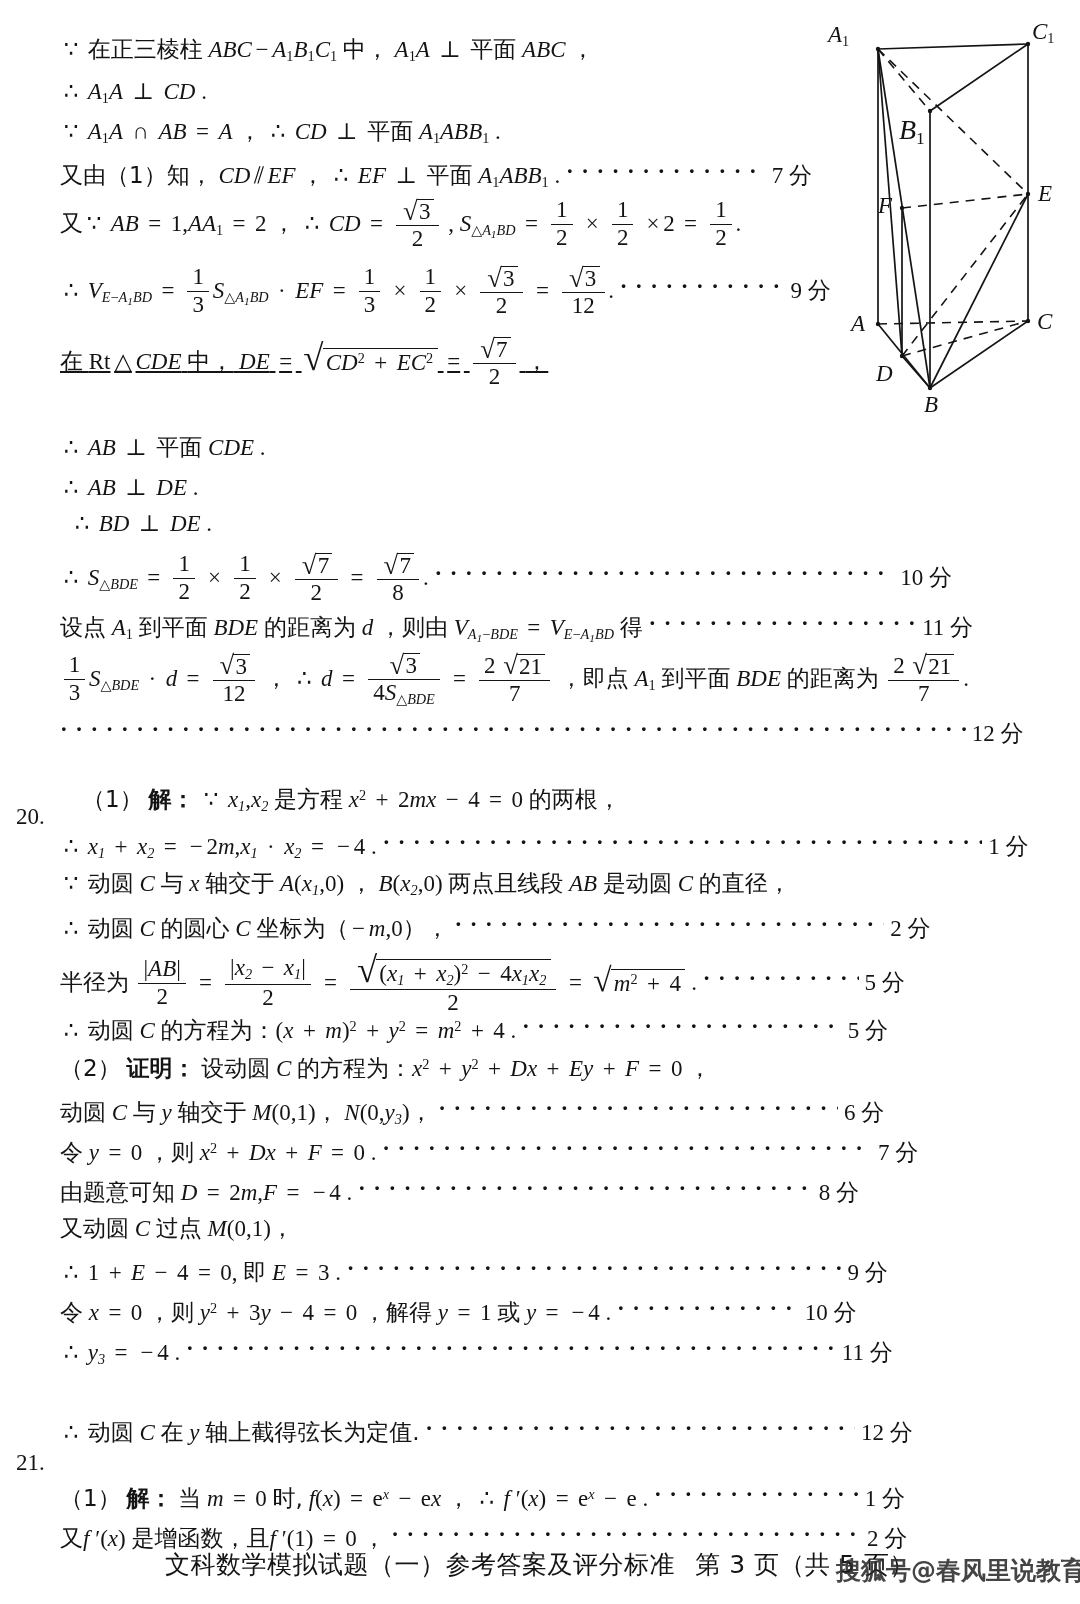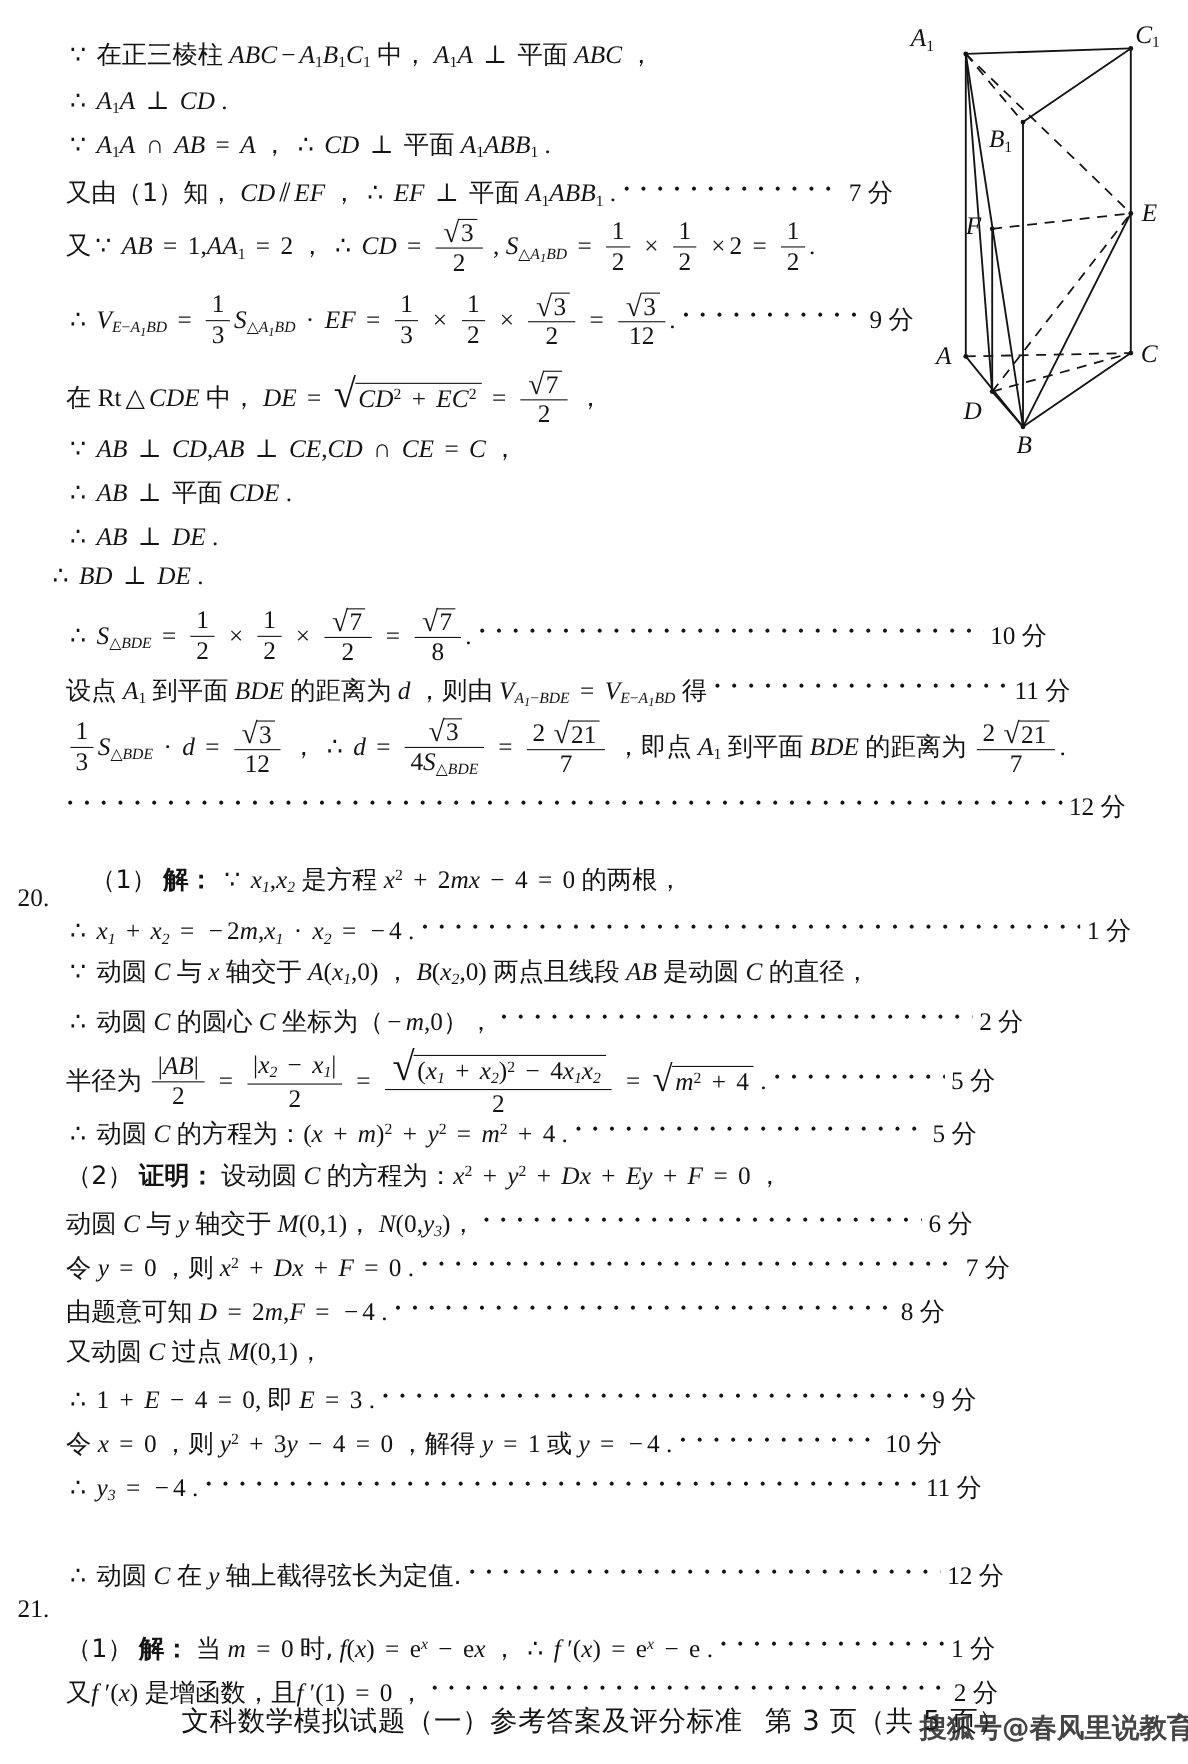--- a/index.html
+++ b/index.html
@@ -118,21 +118,21 @@
         <circle cx="222" cy="178" r="2.2"></circle>
         <circle cx="96" cy="192" r="2.2"></circle>
         <circle cx="72" cy="308" r="2.2"></circle>
         <circle cx="222" cy="305" r="2.2"></circle>
         <circle cx="96" cy="340" r="2.2"></circle>
         <circle cx="124" cy="372" r="2.2"></circle>
       </g>
     </svg>
     <span style="position:absolute;left:22px;top:6px;font-size:23px;" class="mi"><span>A</span><sub class="up">1</sub></span>
     <span style="position:absolute;left:226px;top:3px;font-size:23px;" class="mi"><span>C</span><sub class="up">1</sub></span>
-    <span style="position:absolute;left:93px;top:98px;font-size:23px;" class="mi"><span>B</span><sub class="up">1</sub></span>
+    <span style="position:absolute;left:93px;top:98px;font-size:28px;" class="mi"><span>B</span><sub class="up">1</sub></span>
     <span style="position:absolute;left:232px;top:165px;font-size:23px;" class="mi">E</span>
     <span style="position:absolute;left:72px;top:177px;font-size:23px;" class="mi">F</span>
     <span style="position:absolute;left:45px;top:295px;font-size:23px;" class="mi">A</span>
     <span style="position:absolute;left:231px;top:293px;font-size:23px;" class="mi">C</span>
     <span style="position:absolute;left:70px;top:345px;font-size:23px;" class="mi">D</span>
     <span style="position:absolute;left:118px;top:376px;font-size:23px;" class="mi">B</span>
   </div>
 
   <div class="line" style="left:60px; top:38px;">
     <span class="op">∵</span>
@@ -207,47 +207,42 @@
     <span class="op">×</span>
     <span class="frac"><span class="num mn">1</span><span class="den mn">2</span></span>
     <span class="op">×</span>
     <span class="frac"><span class="num"><span class="sqrt"><span class="rad">√</span><span class="rand mn">3</span></span></span><span class="den mn">2</span></span>
     <span class="op">=</span>
     <span class="frac"><span class="num"><span class="sqrt"><span class="rad">√</span><span class="rand mn">3</span></span></span><span class="den mn">12</span></span><span class="mn">.</span>
     <span class="leader" style="width:165px;">························</span>
     <span class="score mn">9 分</span>
   </div>
 
-  <div class="line" style="left:60px; top:336px;">
+  <div class="line" style="left:60px; top:336px;text-decoration:underline;">
     <span class="cjk">在</span> <span class="mn">Rt</span><span class="op">△</span><span class="mi">CDE</span> <span class="cjk">中，</span>
     <span class="mi">DE</span> <span class="op">=</span>
     <span class="sqrt"><span class="rad" style="font-size:1.6em;">√</span><span class="rand" style="padding:2px .2em 0 .14em;"><span class="mi">CD</span><sup class="up">2</sup> <span class="op">+</span> <span class="mi">EC</span><sup class="up">2</sup></span></span>
     <span class="op">=</span>
     <span class="frac"><span class="num"><span class="sqrt"><span class="rad">√</span><span class="rand mn">7</span></span></span><span class="den mn">2</span></span>
     <span class="cjk">，</span>
   </div>
 
-  <div class="line" style="left:60px; top:396px;">
-    <span class="op">∵</span>
-    <span class="mi">AB</span> <span class="op">⊥</span> <span class="mi">CD</span><span class="mn">,</span><span class="mi">AB</span> <span class="op">⊥</span> <span class="mi">CE</span><span class="mn">,</span><span class="mi">CD</span> <span class="op">∩</span> <span class="mi">CE</span> <span class="op">=</span> <span class="mi">C</span>
-    <span class="cjk">，</span>
-  </div>
 
   <div class="line" style="left:60px; top:436px;">
     <span class="op">∴</span>
     <span class="mi">AB</span> <span class="op">⊥</span>
     <span class="cjk">平面</span>
     <span class="mi">CDE</span><span class="mn"> .</span>
   </div>
 
   <div class="line" style="left:60px; top:476px;">
     <span class="op">∴</span> <span class="mi">AB</span> <span class="op">⊥</span> <span class="mi">DE</span><span class="mn"> .</span>
   </div>
 
-  <div class="line" style="left:44px; top:512px;">
+  <div class="line" style="left:71px; top:512px;">
     <span class="op">∴</span> <span class="mi">BD</span> <span class="op">⊥</span> <span class="mi">DE</span><span class="mn"> .</span>
   </div>
 
   <div class="line" style="left:60px; top:552px;">
     <span class="op">∴</span>
     <span class="mi">S</span><sub class="up" style="font-style:normal;">△<span class="mi">BDE</span></sub>
     <span class="op">=</span>
     <span class="frac"><span class="num mn">1</span><span class="den mn">2</span></span>
     <span class="op">×</span>
     <span class="frac"><span class="num mn">1</span><span class="den mn">2</span></span>

